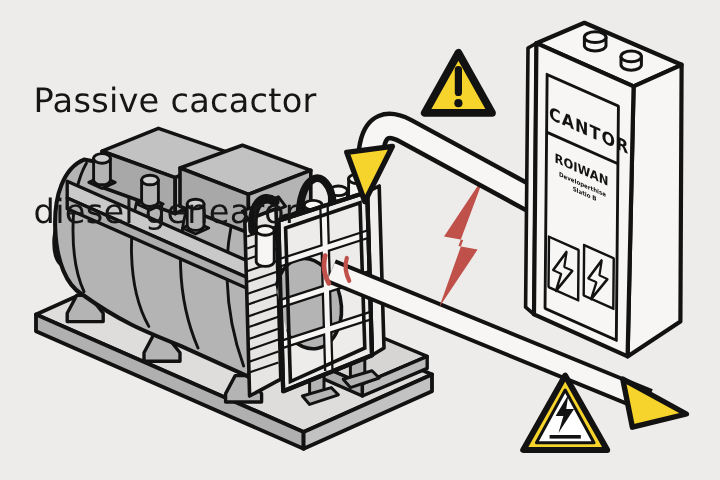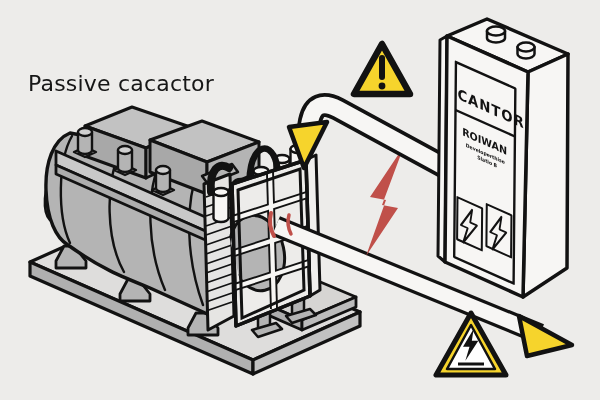--- a/index.html
+++ b/index.html
@@ -6,37 +6,38 @@
   body{font-family:"DejaVu Sans", sans-serif;}
   .stage{
     position:relative;
     width:600px;height:400px;
     background:#edecea;
     overflow:hidden;
   }
   .caption{
     position:absolute;
     left:28px;top:6px;
-    font-size:22px;
+    font-size:28px;
     line-height:31px;
     color:#161616;
     letter-spacing:.2px;
     white-space:pre-wrap;
     z-index:2;
   }
   .art{position:absolute;left:0;top:0;z-index:1;}
   svg text{font-family:"DejaVu Sans", sans-serif;}
 </style>
 </head>
 <body>
 
 <div class="stage">
 
   <div class="caption">
     <div>Passive cacactor</div>
+    <div>diesel genearor</div>
   </div>
 
   <svg class="art" width="600" height="400" viewBox="0 0 600 400">
     <defs>
       <path id="bolt" d="M9,0 L0,15 L5.5,15 L2,27 L13,10 L7.5,10 Z"></path>
       <clipPath id="frameclip">
           <polygon points="232,184 306,160 310,296 236,326"></polygon>
         </clipPath>
     </defs>
 

